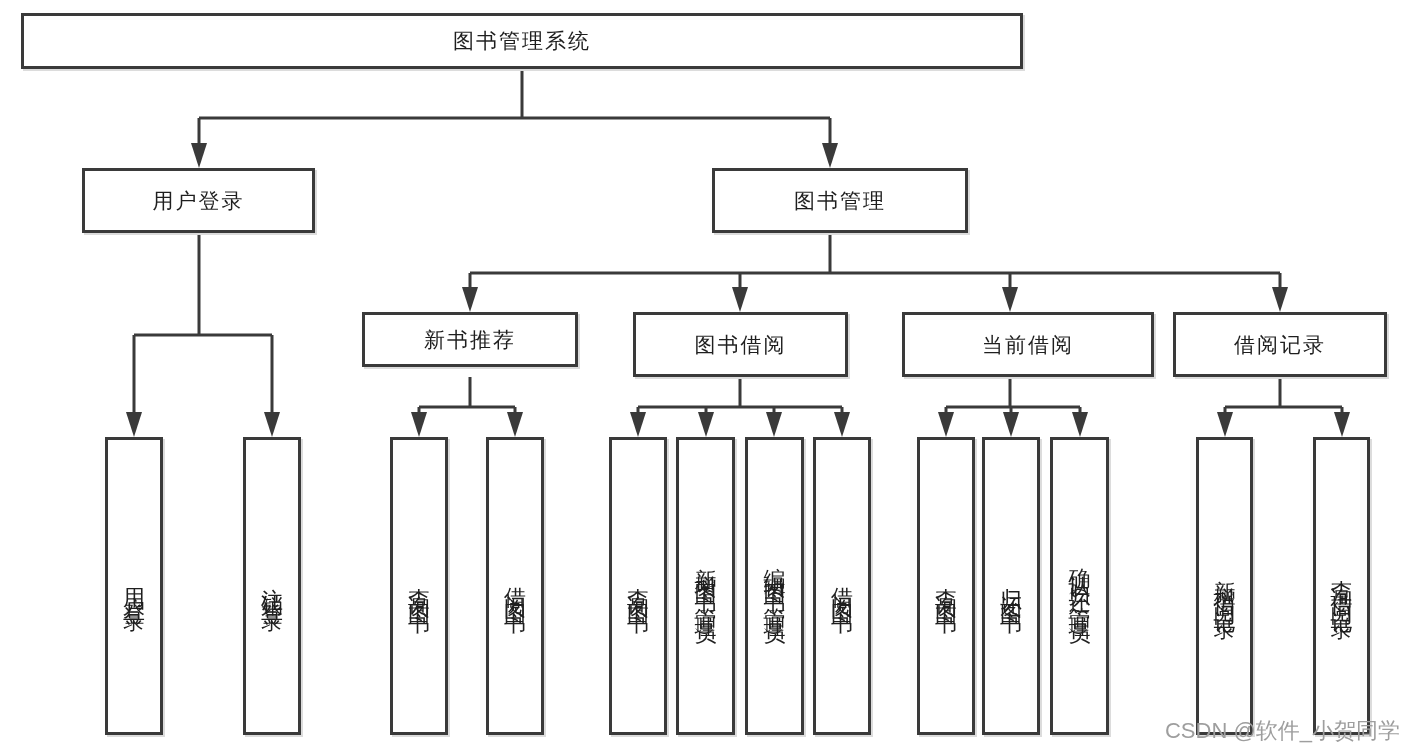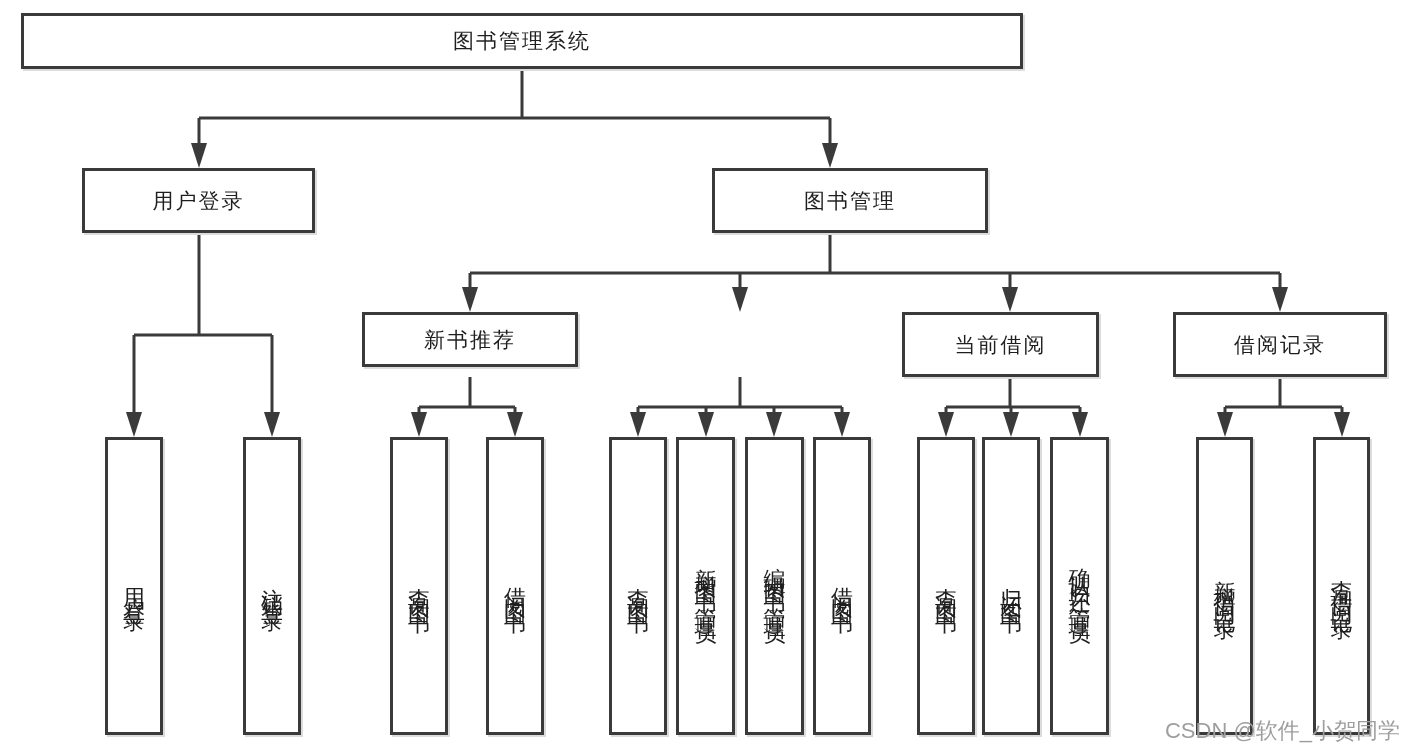--- a/index.html
+++ b/index.html
@@ -96,28 +96,31 @@
     </g>
   </svg>
 
   <div class="node h" style="left:21px; top:13px; width:1002px; height:56px">
     <span>图书管理系统</span>
   </div>
 
   <div class="node h" style="left:82px; top:168px; width:233px; height:65px">
     <span>用户登录</span>
   </div>
-  <div class="node h" style="left:712px; top:168px; width:276px; height:65px">
+  <div class="node h" style="left:712px; top:168px; width:256px; height:65px">
     <span>图书管理</span>
   </div>
 
   <div class="node h" style="left:362px; top:312px; width:216px; height:55px">
     <span>新书推荐</span>
   </div>
-  <div class="node h" style="left:902px; top:312px; width:197px; height:65px">
+  <div class="node h" style="left:633px; top:312px; width:215px; height:65px">
+    <span>图书借阅</span>
+  </div>
+  <div class="node h" style="left:902px; top:312px; width:252px; height:65px">
     <span>当前借阅</span>
   </div>
   <div class="node h" style="left:1173px; top:312px; width:214px; height:65px">
     <span>借阅记录</span>
   </div>
 
   <div class="node v" style="left:105px; top:437px; width:58px; height:298px">
     <span>用户登录</span>
   </div>
   <div class="node v" style="left:243px; top:437px; width:58px; height:298px">

